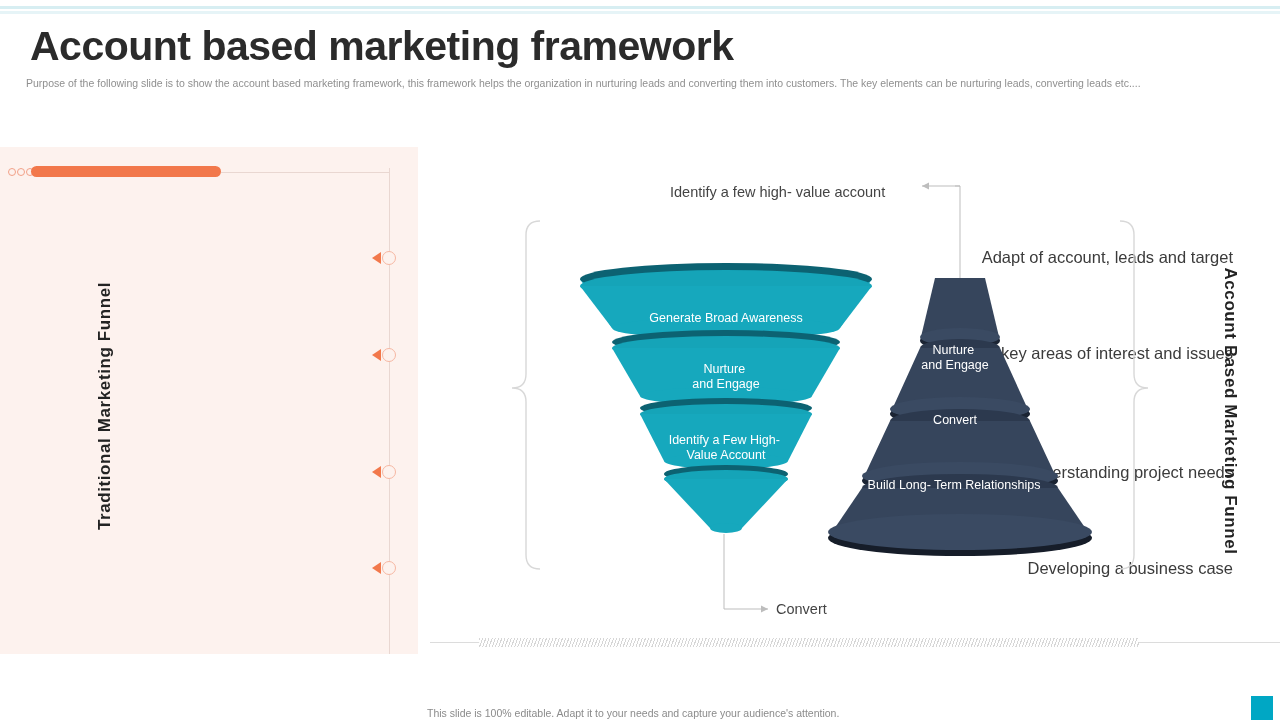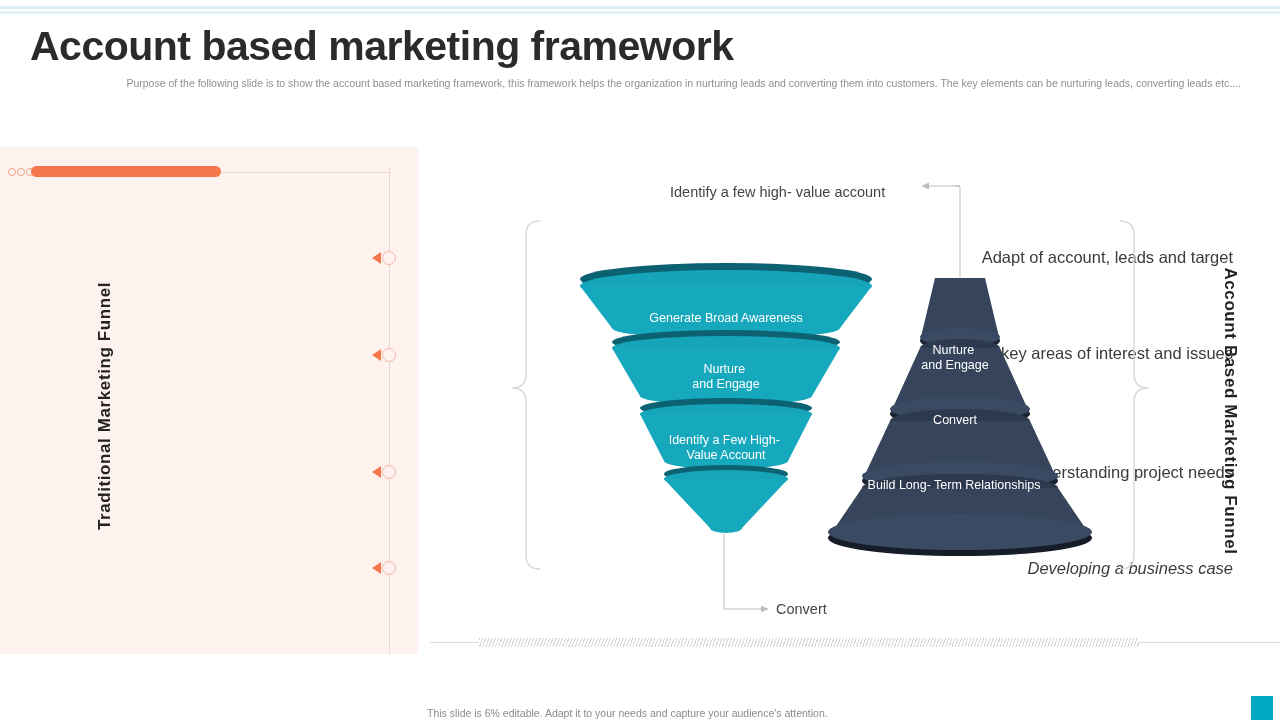--- a/index.html
+++ b/index.html
@@ -15,21 +15,21 @@
   .topband2{position:absolute;left:0;top:5px;width:1280px;height:3px;background:#e6f4f7;}
 
   
   .title{
     position:absolute;left:30px;top:15px;width:1100px;
     font-size:41px;font-weight:700;color:#2b2b2b;letter-spacing:-0.5px;
     line-height:50px;white-space:nowrap;
   }
   .subtitle{
     position:absolute;left:26px;top:70px;width:1215px;
-    font-size:10.5px;color:#8f8f8f;line-height:15px;font-weight:400;text-align:right;
+    font-size:10.5px;color:#8f8f8f;line-height:15px;font-weight:400;
   }
 
   
   .leftpanel{
     position:absolute;left:0px;top:141px;width:418px;height:507px;
     background:#fdf2ee;
   }
   .panel-vline{
     position:absolute;left:389px;top:162px;width:1px;height:486px;
     background:#e9d7d1;
@@ -49,21 +49,21 @@
   }
   .dot.d1{left:0px;} .dot.d2{left:9px;} .dot.d3{left:18px;}
 
   .litem{
     position:absolute;right:47px;width:330px;
     text-align:right;font-size:16.5px;color:#3b3b3b;line-height:23px;
   }
   .litem.i0{top:240px;}
   .litem.i1{top:336px;}
   .litem.i2{top:455px;}
-  .litem.i3{top:551px;font-style:italic;}
+  .litem.i3{top:551px;}
 
   .marker{position:absolute;width:26px;height:16px;}
   .marker .tri{
     position:absolute;left:0;top:2px;width:0;height:0;
     border-top:6px solid transparent;border-bottom:6px solid transparent;
     border-right:9px solid #f2784b;
   }
   .marker .circ{
     position:absolute;left:10px;top:1px;width:12px;height:12px;
     border-radius:50%;border:1.3px solid #f6b7a2;background:#fdf2ee;
@@ -262,16 +262,16 @@
       <text x="525" y="268" text-anchor="middle" fill="#ffffff" font-size="12.5" font-family="Liberation Sans, sans-serif">Convert</text>
 
       <text x="524" y="333" text-anchor="middle" fill="#ffffff" font-size="12.5" font-family="Liberation Sans, sans-serif">Build Long-  Term Relationships</text>
     </svg>
   </div>
 
   <div class="hatch-lead"></div>
   <div class="hatchline"></div>
   <div class="hatch-tail"></div>
 
-  <div class="footer">This slide is 6% editable.  Adapt it to your needs and capture your audience's attention.</div>
+  <div class="footer">This slide is 100% editable.  Adapt it to your needs and capture your audience's attention.</div>
   <div class="cornersq"></div>
 
 </div>
 
 </body></html>

